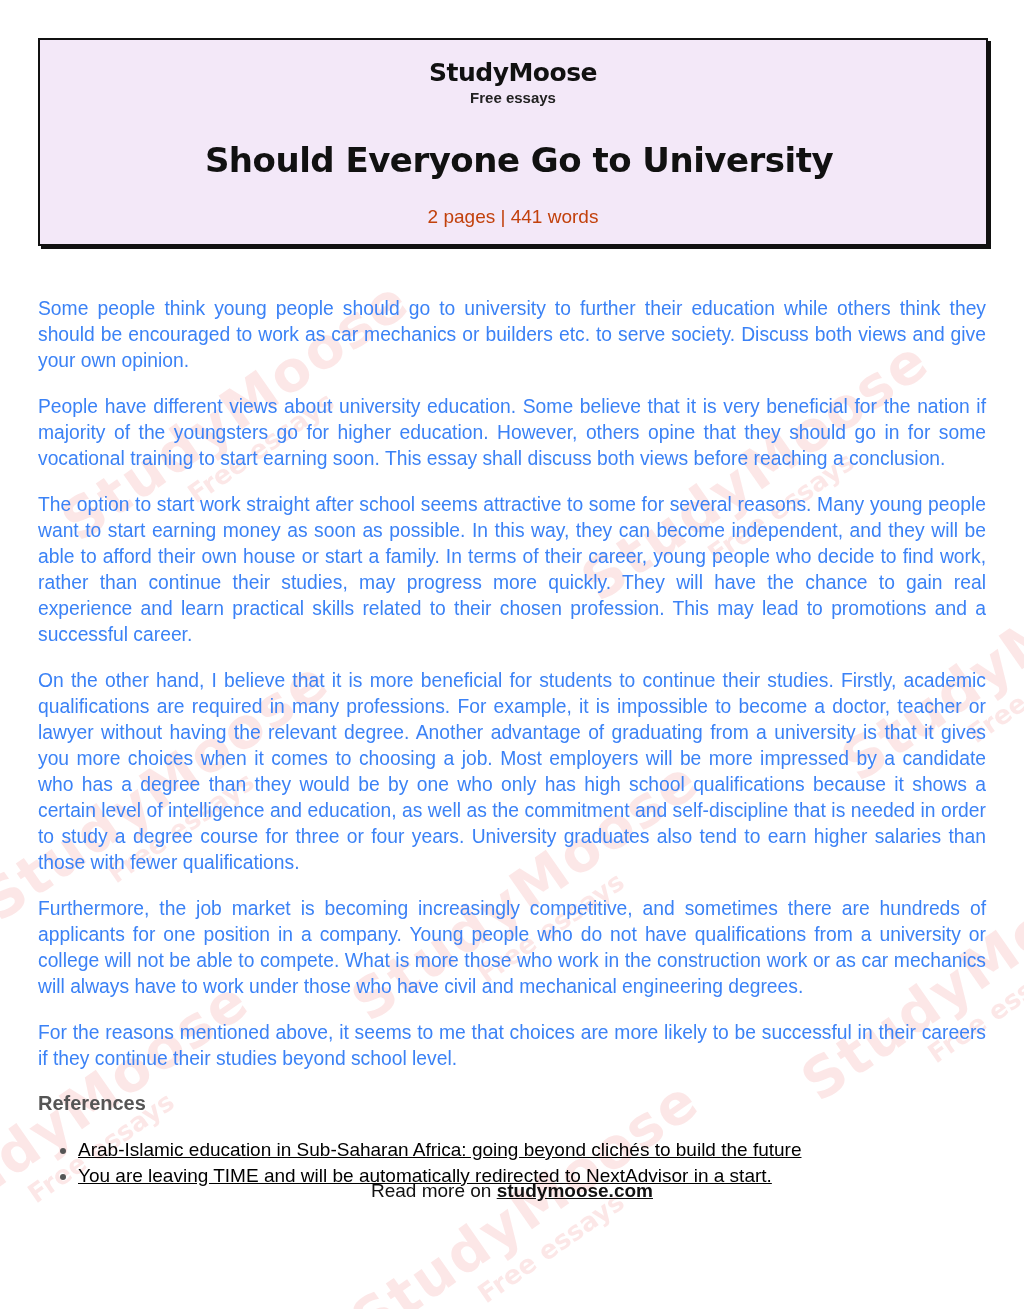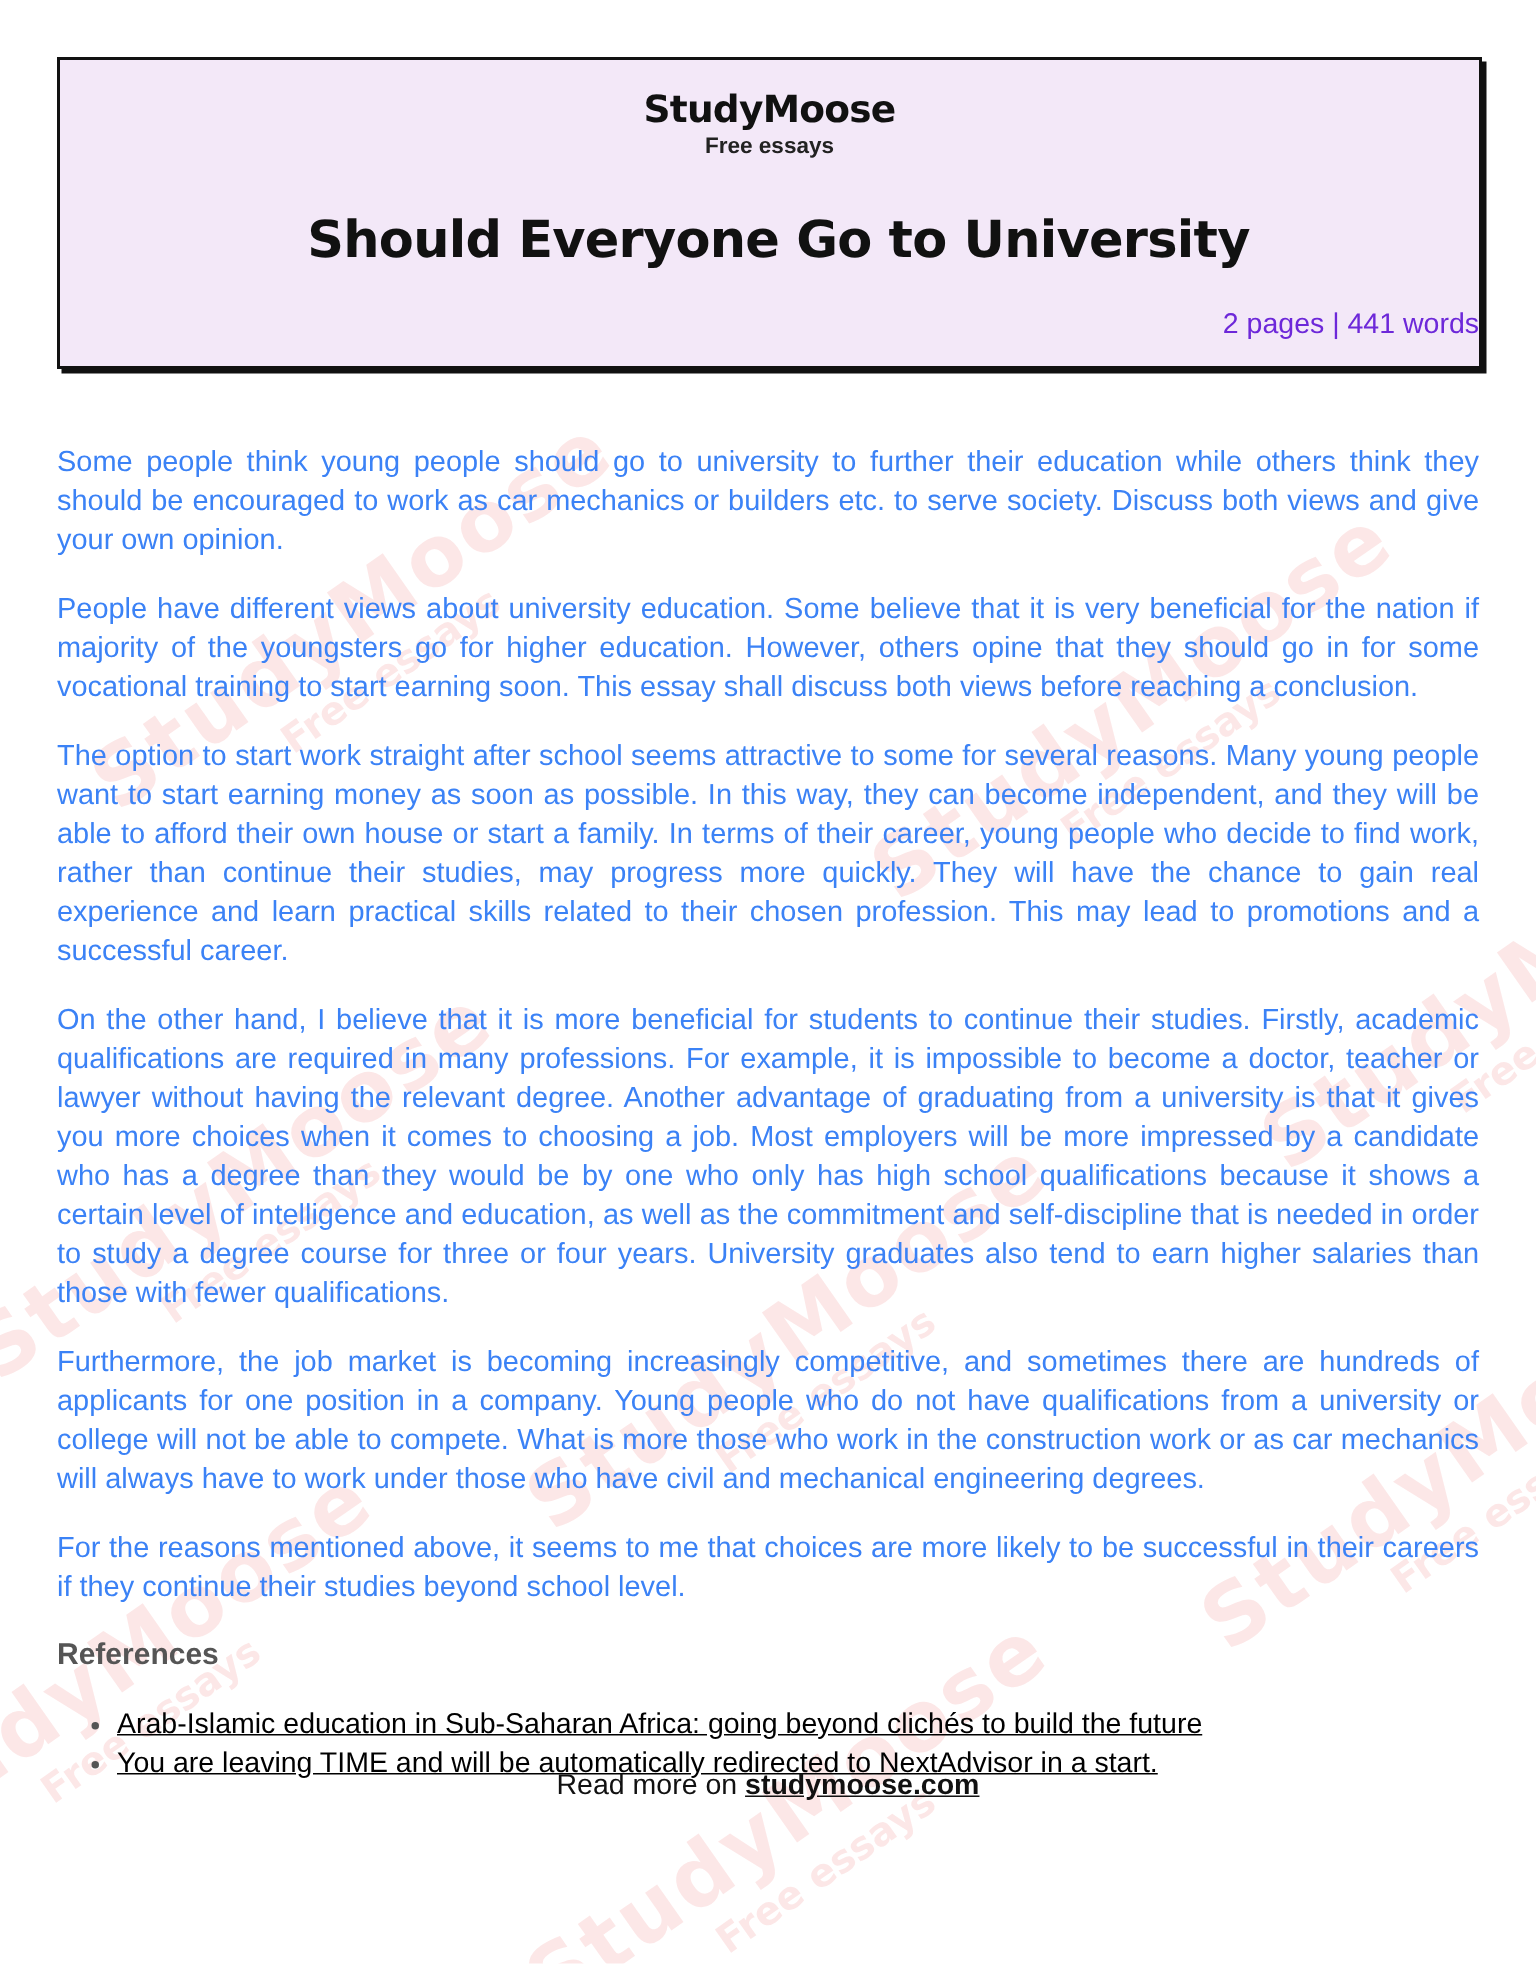--- a/index.html
+++ b/index.html
@@ -17,21 +17,21 @@
   .wm .small { font-size: 26px; display: block; margin-top: 4px; }
 
   .header-box {
     position: absolute; left: 38px; top: 38px; width: 946px; height: 204px;
     background: #f3e8f8; border: 2px solid #111; box-shadow: 3px 3px 0 #111;
     text-align: center; z-index: 1;
   }
   .brand { margin-top: 18px; font-size: 25px; font-weight: bold; color: #111; font-family: "DejaVu Sans", sans-serif; letter-spacing: -0.5px; }
   .tagline { margin-top: 2px; font-size: 15px; font-weight: bold; color: #222; }
   .title { margin-top: 34px; font-size: 34px; font-weight: bold; color: #111; font-family: "DejaVu Sans", sans-serif; letter-spacing: -0.5px; padding-left: 12px; }
-  .meta { margin-top: 26px; font-size: 19px; color: #6d28d9; text-align: right; }
+  .meta { margin-top: 26px; font-size: 19px; color: #c2410c; }
 
   .content { position: absolute; left: 38px; top: 296px; width: 948px; z-index: 1; }
   .content p {
     margin: 0 0 20px 0; font-size: 19.3px; line-height: 26px; text-align: justify; color: #3b82f6;
   }
   .refs-heading { margin: 20px 0 0 0; font-size: 20px; font-weight: bold; color: #555; }
   .refs { list-style: disc; margin: 22px 0 0 0; padding-left: 40px; }
   .refs li { font-size: 19px; line-height: 26px; color: #555; }
   .refs a { color: #000000; text-decoration: underline; }
   .footer {

